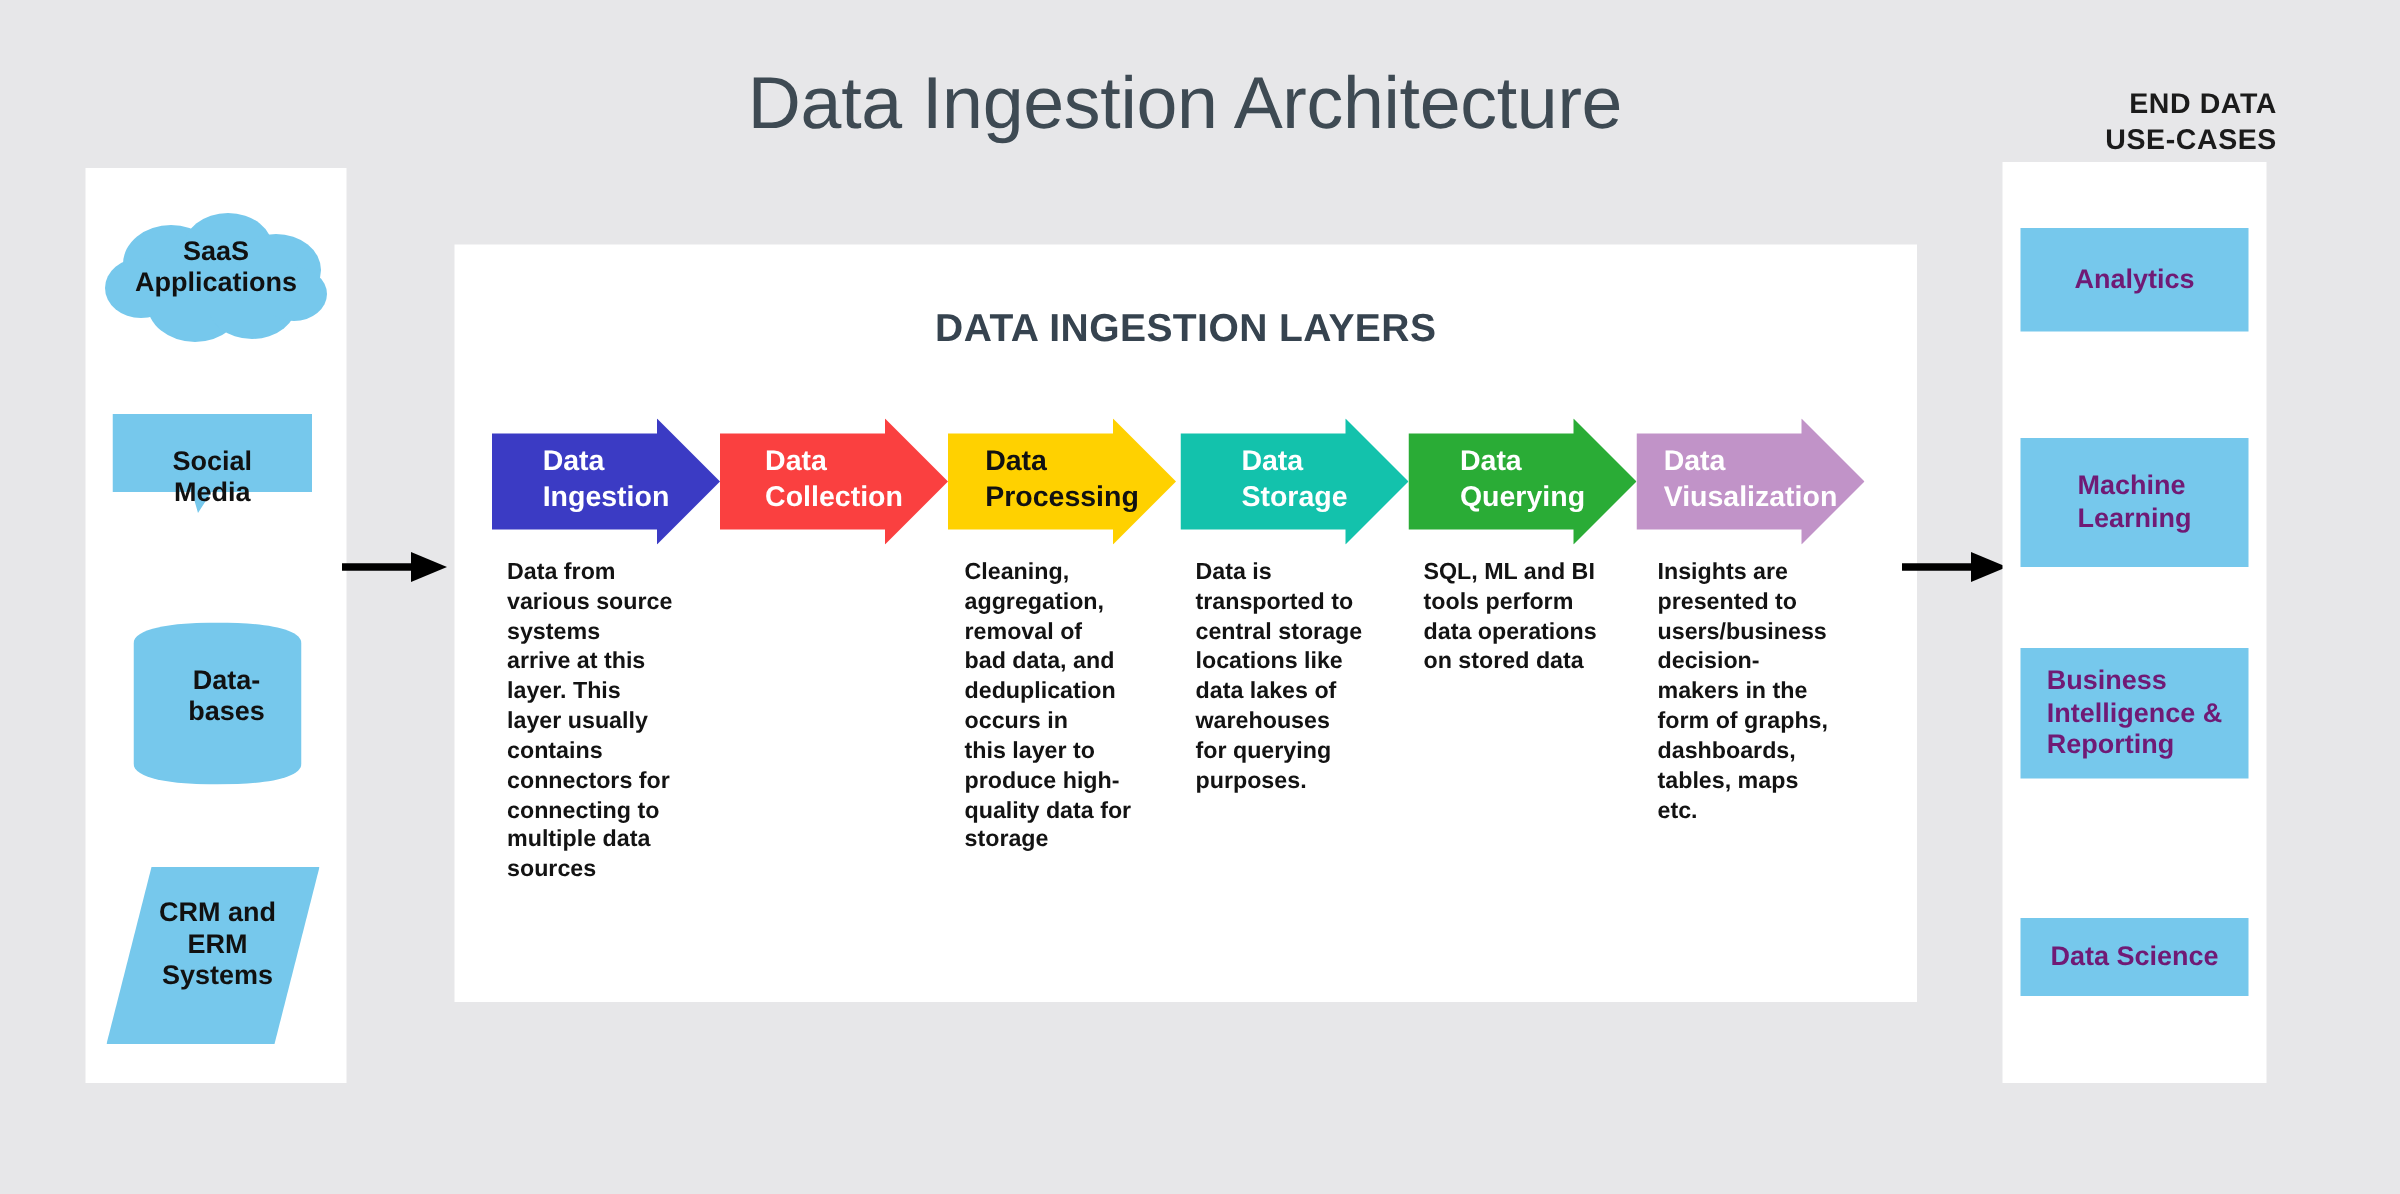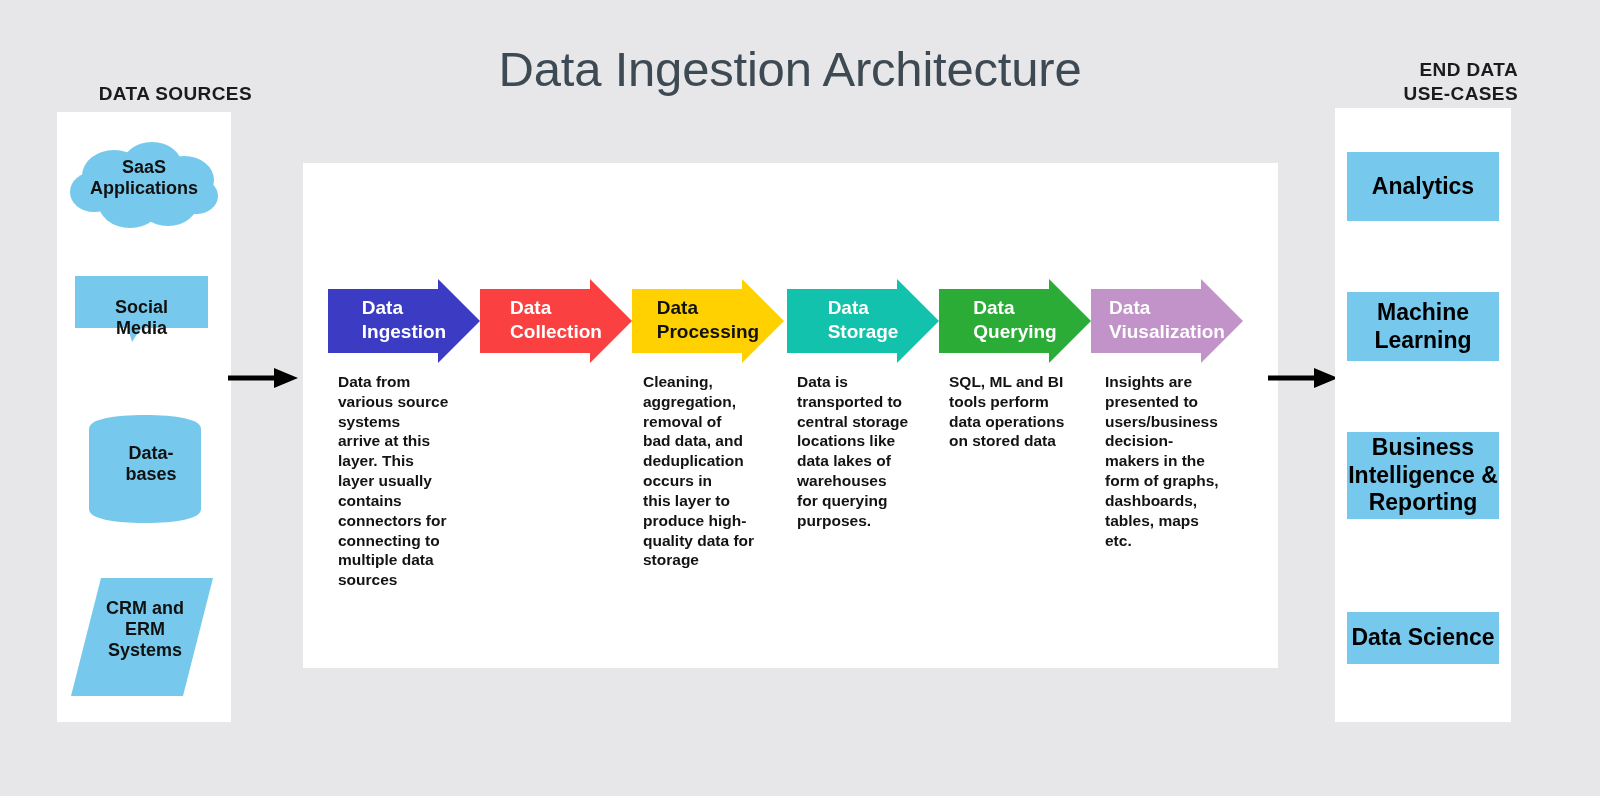--- a/index.html
+++ b/index.html
@@ -113,29 +113,28 @@
   #lbl-crm { left: 76px; top: 598px; width: 138px; }
 
   
   .uc-box {
     position: absolute;
     left: 1347px;
     background: #76c8ec;
     display: flex;
     align-items: center;
     justify-content: center;
-    text-align: center;
-    font-size: 23px;
-    font-weight: 700;
-    color: #000000;
+    font-size: 18px;
+    font-weight: 700;
+    color: #701a75;
     line-height: 1.2;
     width: 152px;
   }
   #uc-0 { top: 152px; height: 69px; }
-  #uc-1 { top: 292px; height: 69px; }
+  #uc-1 { top: 292px; height: 86px; }
   #uc-2 { top: 432px; height: 87px; }
   #uc-3 { top: 612px; height: 52px; }
 
   
   .chev {
     position: absolute;
     top: 279px;
     height: 84px;
     display: flex;
     align-items: center;
@@ -169,21 +168,20 @@
     height: 26px;
   }
 </style>
 </head>
 <body>
 
 <div id="canvas">
 
   <div id="main-title" style="white-space: pre-line;">Data Ingestion Architecture</div>
 
-  <div class="col-header" id="hdr-sources">DATA SOURCES</div>
 
   <div class="panel" id="panel-sources"></div>
 
   <svg id="cloud-shape" viewBox="0 0 152 92">
     <g fill="#76c8ec">
       <ellipse cx="46" cy="36" rx="32" ry="26"></ellipse>
       <ellipse cx="84" cy="26" rx="30" ry="24"></ellipse>
       <ellipse cx="116" cy="40" rx="30" ry="24"></ellipse>
       <ellipse cx="26" cy="52" rx="24" ry="20"></ellipse>
       <ellipse cx="62" cy="62" rx="32" ry="26"></ellipse>
@@ -213,20 +211,21 @@
   <div class="src-label" id="lbl-crm" style="white-space: pre-line;">CRM and
 ERM
 Systems</div>
 
   <svg class="connector" style="left:228px; top:365px; width:72px;" viewBox="0 0 72 26">
     <line x1="0" y1="13" x2="50" y2="13" stroke="#000000" stroke-width="5"></line>
     <path d="M46 3 L70 13 L46 23 Z" fill="#000000"></path>
   </svg>
 
   <div class="panel" id="panel-center"></div>
+  <div id="layers-title">DATA INGESTION LAYERS</div>
 
   <div class="chev" id="chev-0" style="left:328px; width:152px;">
     <svg viewBox="0 0 152 84" preserveAspectRatio="none" style="position:absolute;inset:0;width:100%;height:100%;">
       <path d="M0 10 H110 V0 L152 42 L110 84 V74 H0 Z" fill="#3b3bc4"></path>
     </svg>
     <div class="chev-label" style="color: rgb(255, 255, 255); white-space: pre-line;">Data
 Ingestion</div>
   </div>
 
   <div class="chev" id="chev-1" style="left:480px; width:152px;">

